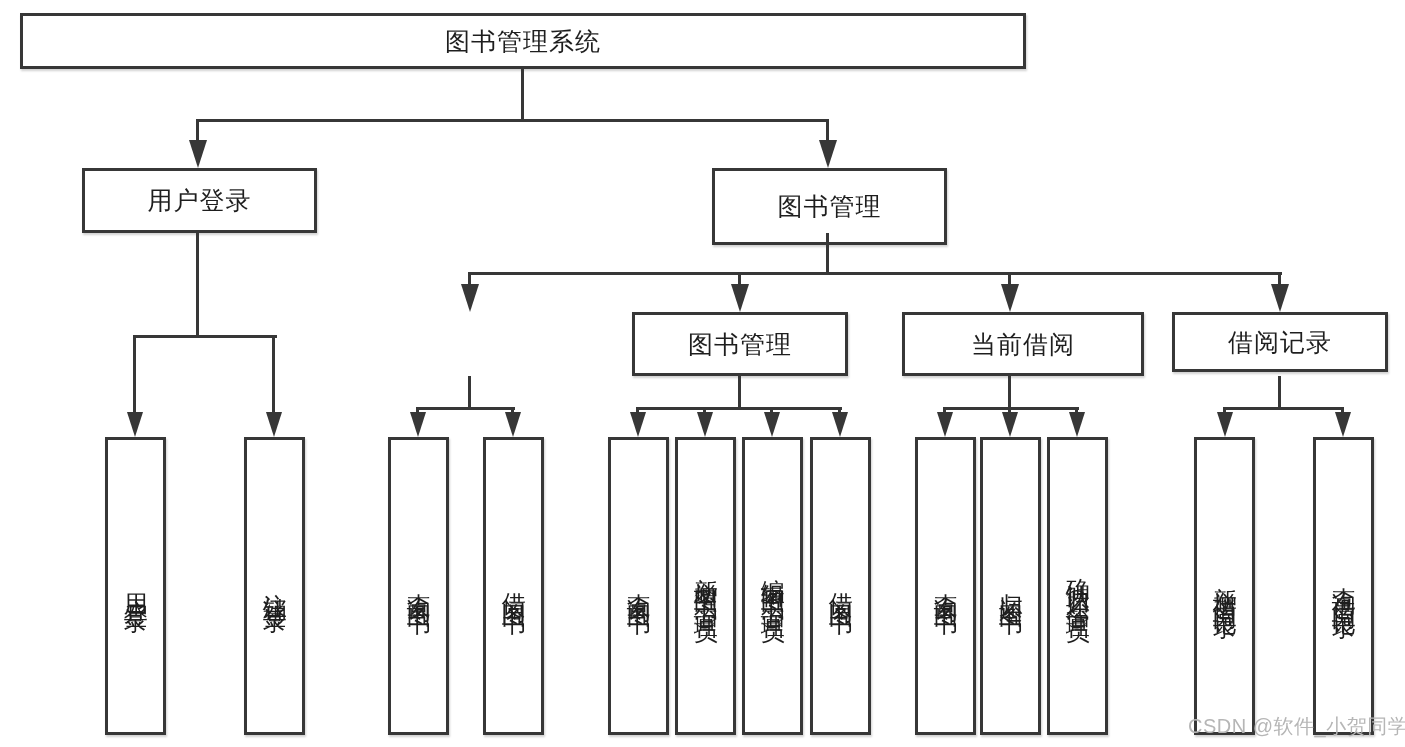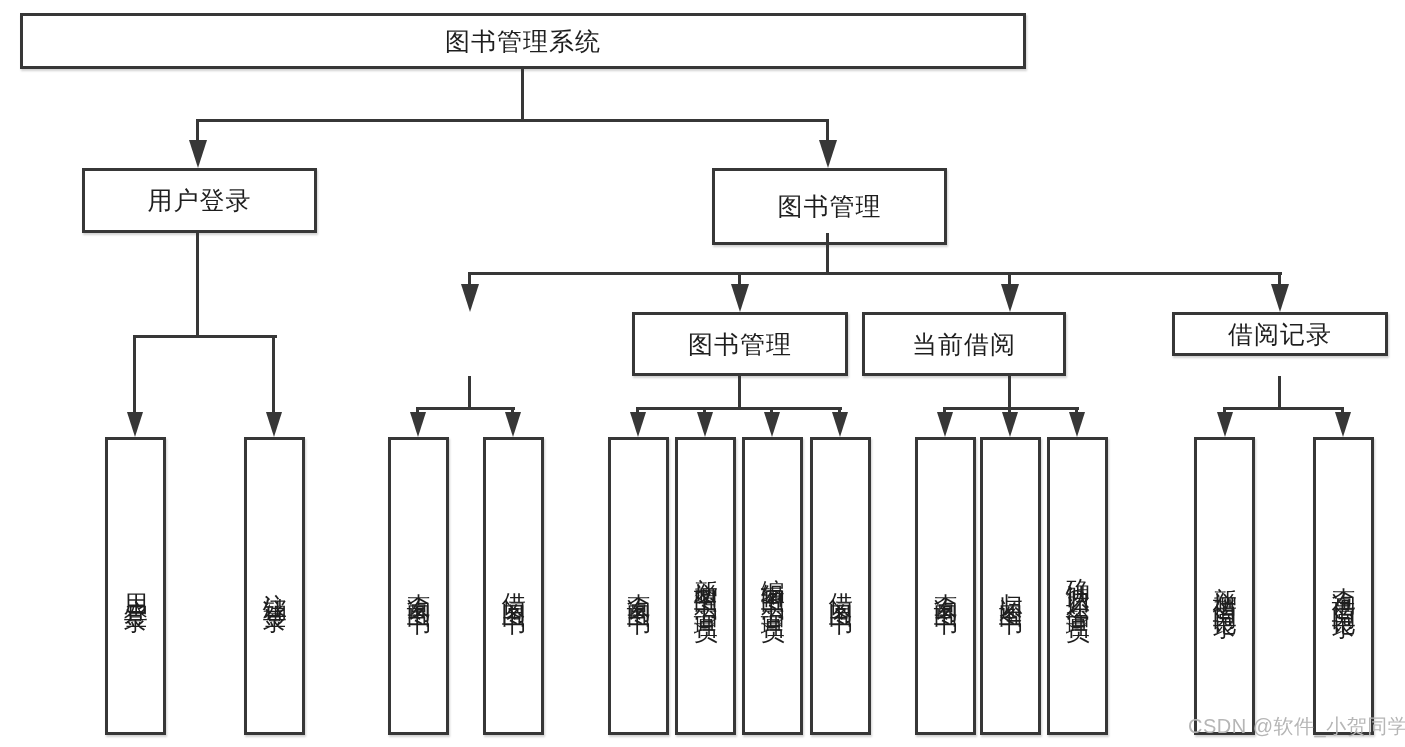--- a/index.html
+++ b/index.html
@@ -97,24 +97,24 @@
   <div class="vl" style="left:738px; top:272px; height:14px;"></div>
   <div class="arrow" style="left:731px; top:284px;"></div>
   <div class="vl" style="left:1008px; top:272px; height:14px;"></div>
   <div class="arrow" style="left:1001px; top:284px;"></div>
   <div class="vl" style="left:1278px; top:272px; height:14px;"></div>
   <div class="arrow" style="left:1271px; top:284px;"></div>
 
   <div class="box h" style="left:632px; top:312px; width:216px; height:64px;">
     <span>图书管理</span>
   </div>
-  <div class="box h" style="left:862px; top:312px; width:204px; height:64px;">
+  <div class="box h" style="left:902px; top:312px; width:242px; height:64px;">
     <span>当前借阅</span>
   </div>
-  <div class="box h" style="left:1172px; top:312px; width:216px; height:44px;">
+  <div class="box h" style="left:1172px; top:312px; width:216px; height:60px;">
     <span>借阅记录</span>
   </div>
 
   <div class="vl" style="left:468px; top:376px; height:33px;"></div>
   <div class="hl" style="left:416px; top:407px; width:99px;"></div>
   <div class="vl" style="left:416px; top:407px; height:8px;"></div>
   <div class="arrow sm" style="left:410px; top:412px;"></div>
   <div class="vl" style="left:511px; top:407px; height:8px;"></div>
   <div class="arrow sm" style="left:505px; top:412px;"></div>
 

